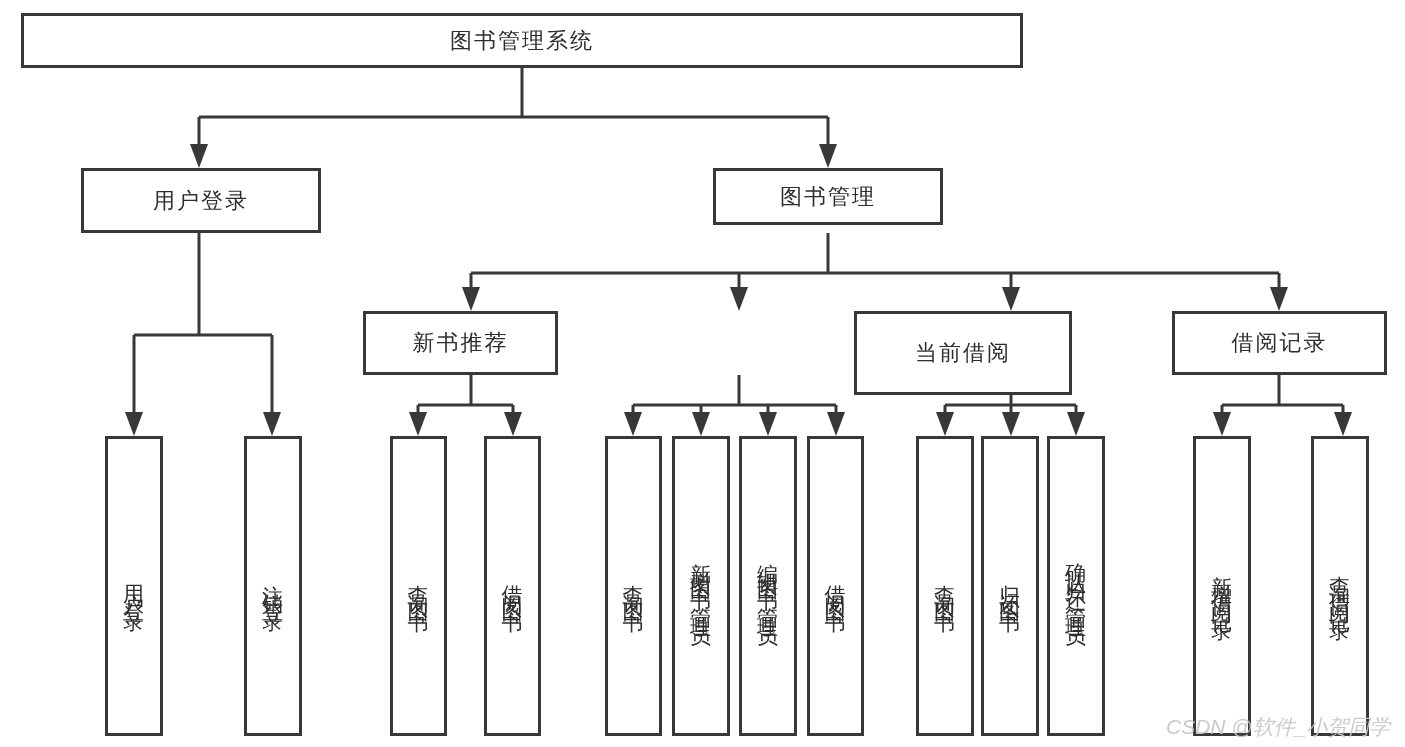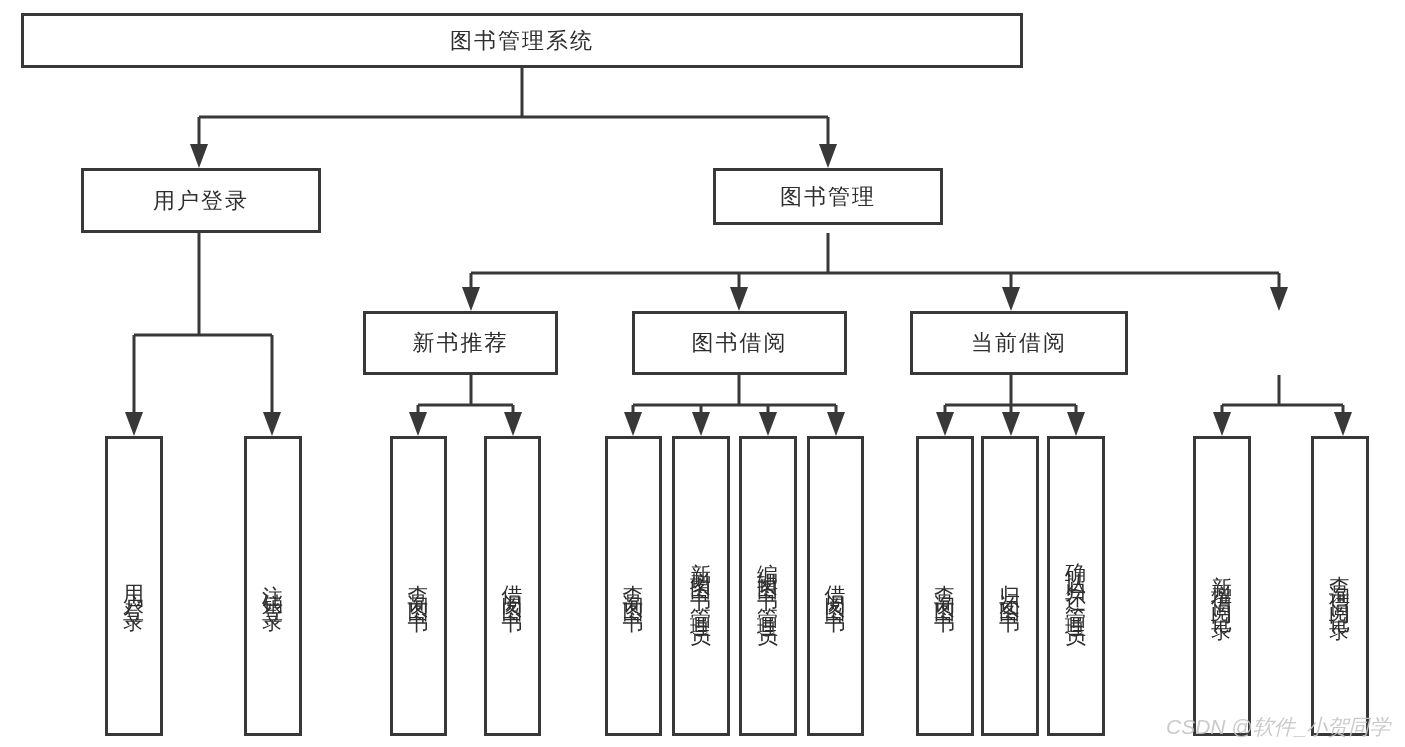--- a/index.html
+++ b/index.html
@@ -132,25 +132,25 @@
   <div class="hbox" style="left:81px; top:168px; width:240px; height:65px;">
     <span>用户登录</span>
   </div>
   <div class="hbox" style="left:713px; top:168px; width:230px; height:57px;">
     <span>图书管理</span>
   </div>
 
   <div class="hbox" style="left:363px; top:311px; width:195px; height:64px;">
     <span>新书推荐</span>
   </div>
-  <div class="hbox" style="left:632px; top:311px; width:215px; height:64px;">
-    <span>图书借阅</span>
+  <div class="hbox" style="left:854px; top:311px; width:218px; height:84px;text-align:center;">
+    <span>当前借阅</span>
   </div>
-  <div class="hbox" style="left:910px; top:311px; width:218px; height:64px;text-align:center;">
-    <span>当前借阅</span>
+  <div class="hbox" style="left:1172px; top:311px; width:215px; height:64px;">
+    <span>借阅记录</span>
   </div>
 
   <div class="vbox" style="left:105px;">
     <span>用户登录</span>
   </div>
   <div class="vbox" style="left:244px;">
     <span>注销登录</span>
   </div>
   <div class="vbox" style="left:390px; width:57px;">
     <span>查询图书</span>

